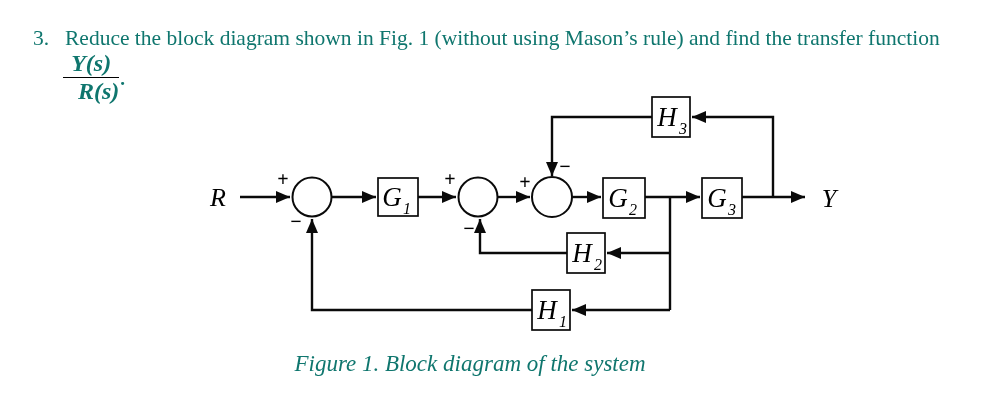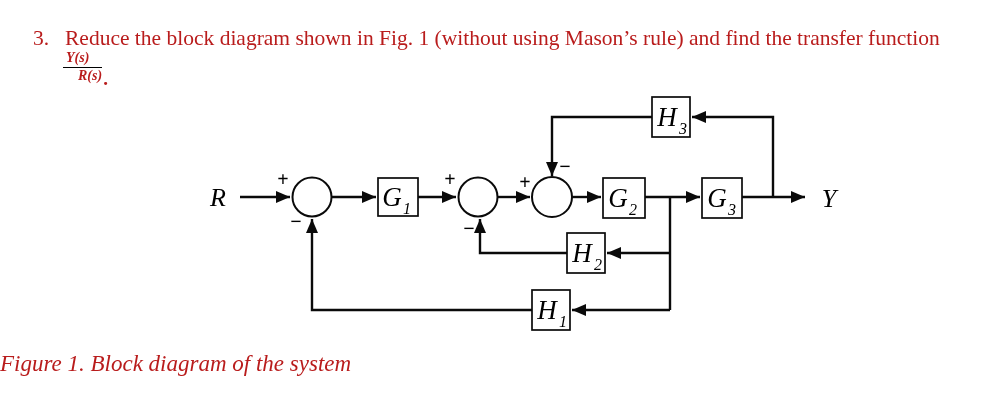--- a/index.html
+++ b/index.html
@@ -1,33 +1,33 @@
 <!DOCTYPE html>
 <html><head>
 <meta charset="utf-8">
 <style>
   html,body { margin:0; padding:0; background:#ffffff; }
   .page {
     position:relative; width:1002px; height:401px; background:#ffffff;
-    font-family:"Liberation Serif", serif; color:#b91c1c; overflow:hidden;
+    font-family:"Liberation Serif", serif; color:#0f766e; overflow:hidden;
   }
   .line1 {
     position:absolute; top:26px; left:33px; font-size:21.5px; white-space:nowrap;
   }
   .pnum { display:inline-block; min-width:32px; }
   .frac-row { position:absolute; top:51px; left:63px; white-space:nowrap; }
   .frac {
-    display:inline-block; vertical-align:top;
-    font-style:italic; font-weight:bold; font-size:14px; line-height:1.05;
+    display:inline-block; text-align:center; vertical-align:top;
+    font-style:italic; font-weight:bold; font-size:24px; line-height:1.05;
   }
   .frac .num { display:block; padding:0 3px 1px 3px; border-bottom:1.8px solid #000; }
   .frac .den { display:block; padding-top:1px;margin-left:15px; }
   .frac-period { position:relative; top:17px; left:1px; font-weight:bold; font-size:19px; }
   .caption {
-    position:absolute; top:351px; left:0; width:940px; 
+    position:absolute; top:351px; left:0; width:940px; text-align:center;
     font-style:italic; font-size:23px;
   }
   svg.diagram { position:absolute; left:0; top:0; }
   .wire { stroke:#0a0a0a; stroke-width:2.4; fill:none; }
   .box  { fill:#ffffff; stroke:#0a0a0a; stroke-width:1.7; }
   .junc { fill:#ffffff; stroke:#0a0a0a; stroke-width:2; }
   text.blk  { font-family:"Liberation Serif", serif; font-style:italic; font-size:27px; fill:#000; }
   text.sub  { font-family:"Liberation Serif", serif; font-style:italic; font-size:16px; fill:#000; }
   text.sign { font-family:"Liberation Serif", serif; font-weight:bold; font-size:20px; fill:#000; }
   text.iolabel { font-family:"Liberation Serif", serif; font-style:italic; font-size:26px; fill:#000; }

